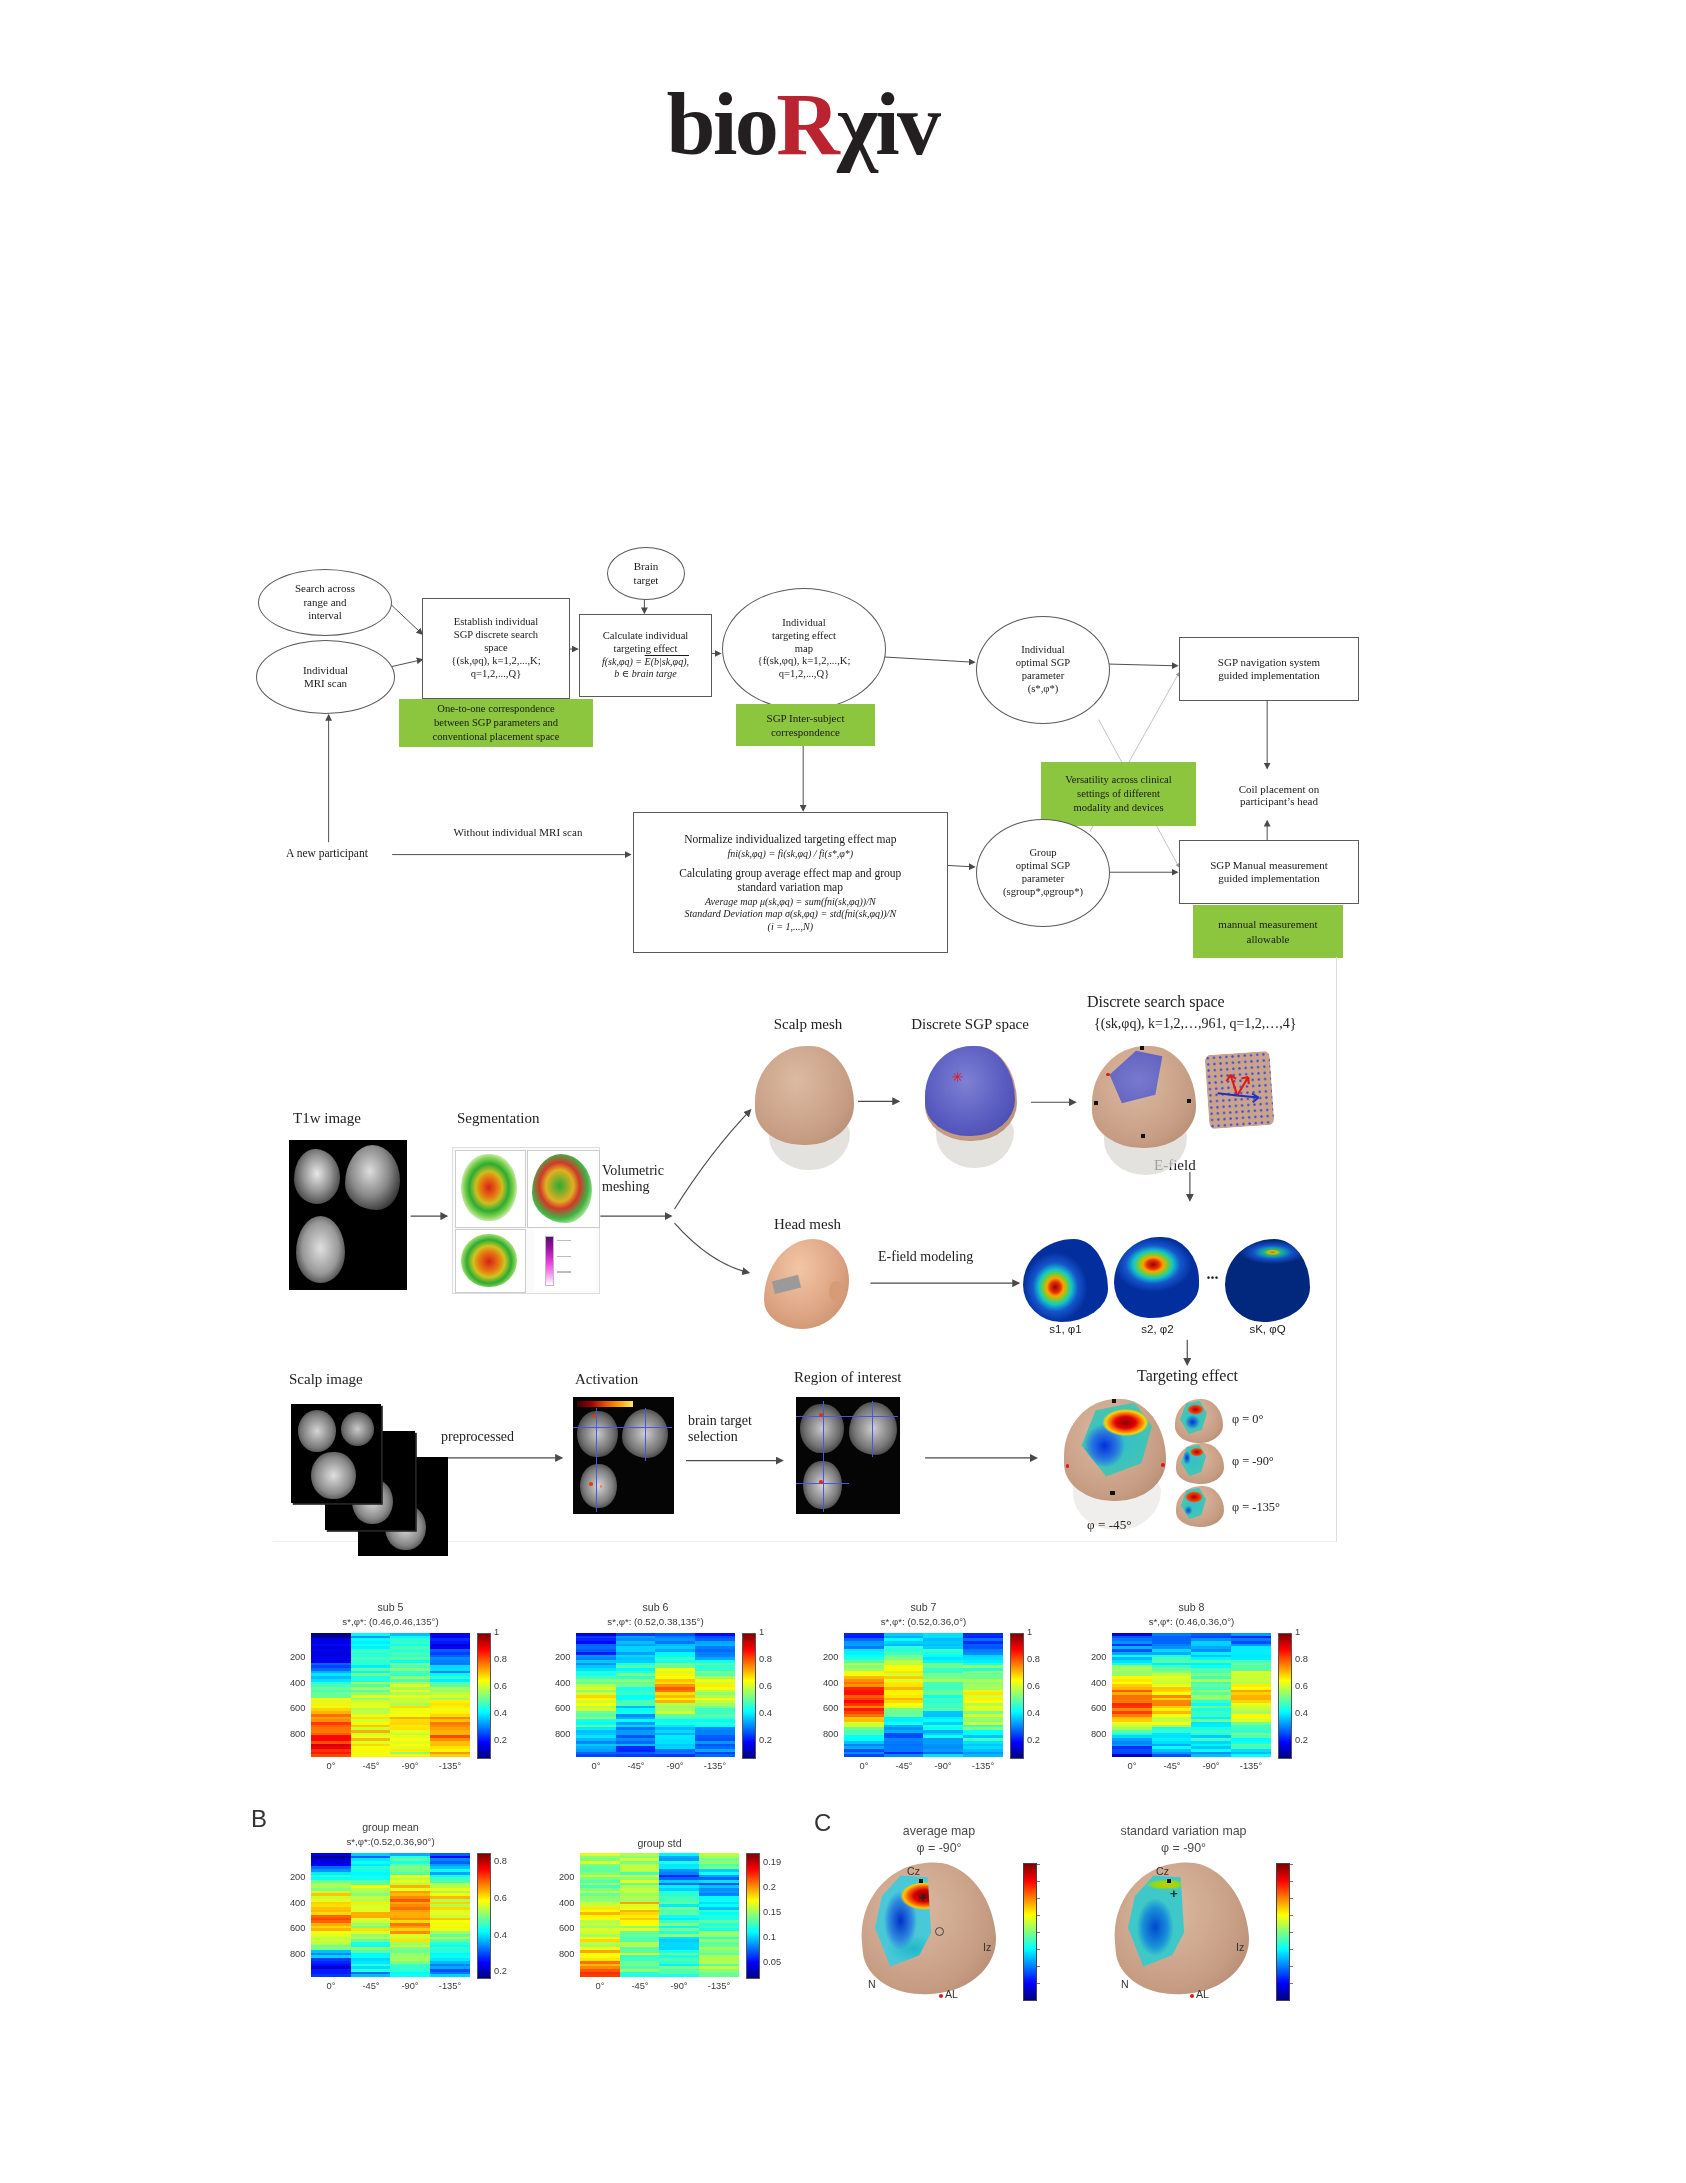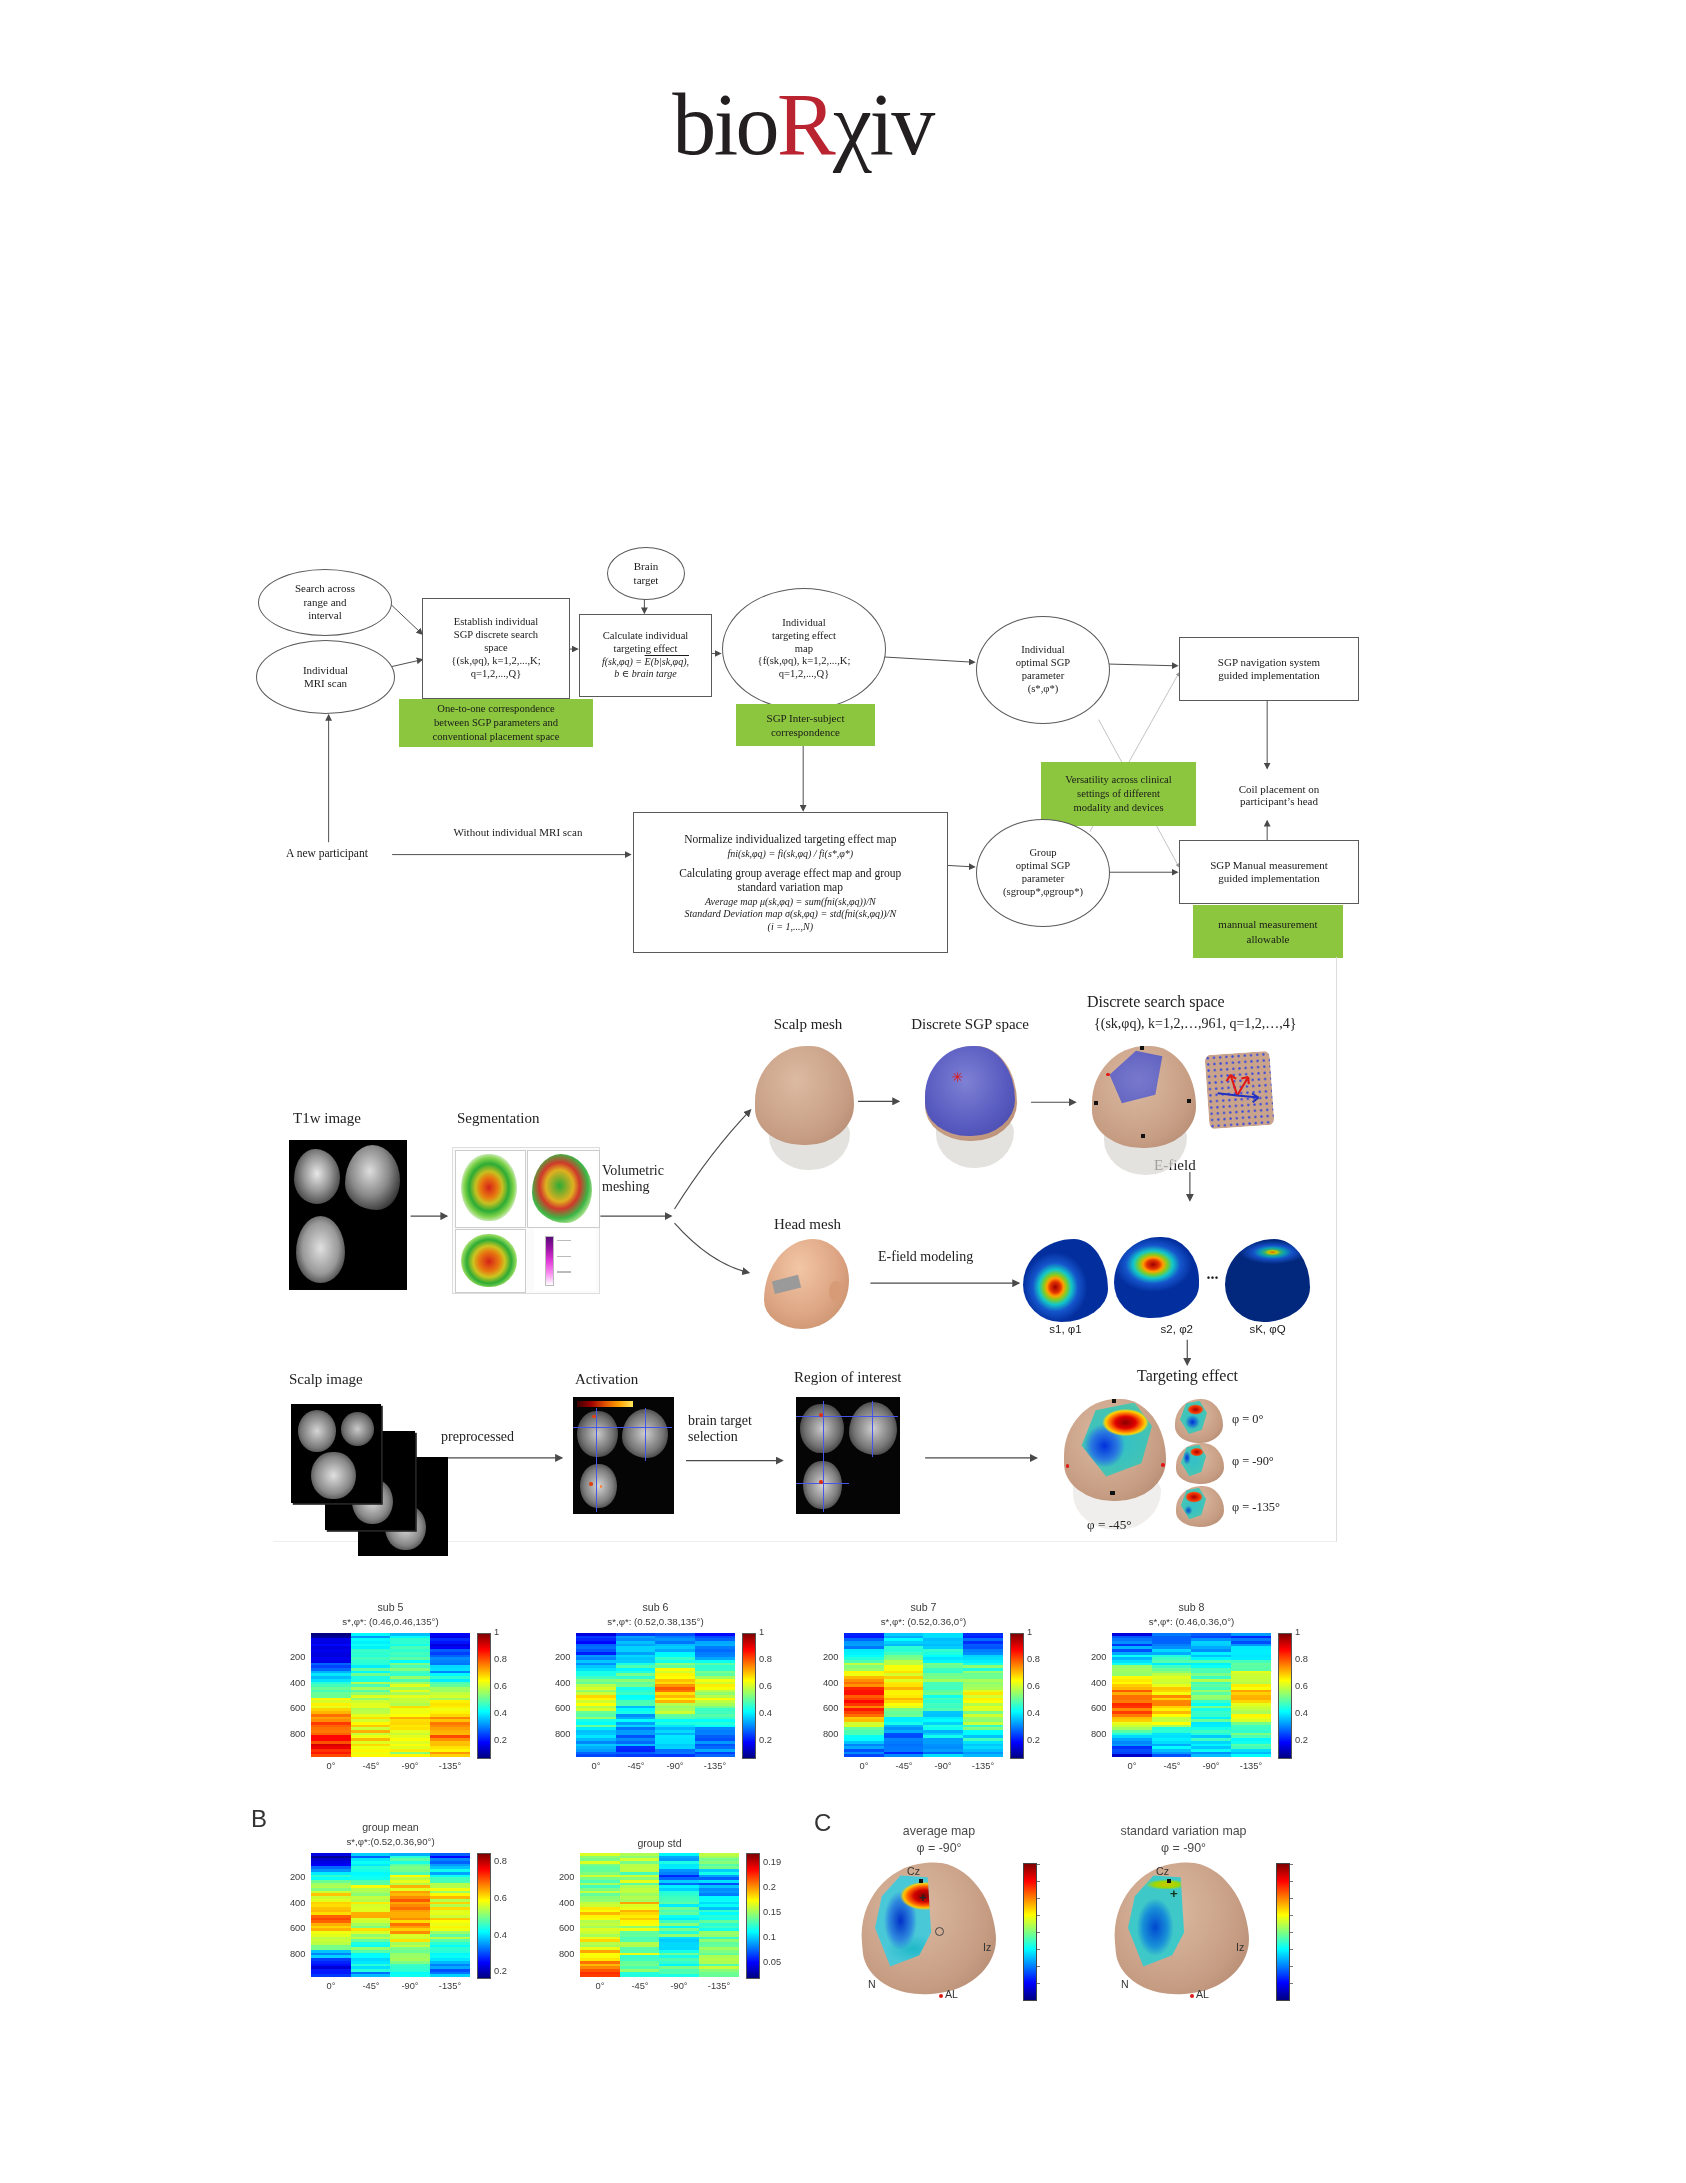--- a/index.html
+++ b/index.html
@@ -30,21 +30,21 @@
   .cbarC{position:absolute;border:0.9px solid #444}
   .cbarC:after{content:"";position:absolute;right:-3.5px;top:0;width:2.6px;height:100%;
      background:repeating-linear-gradient(to bottom,#777 0 0.9px,transparent 0.9px 17px)}
 </style>
 </head>
 <body>
 
 <div class="page">
 
   <div class="g" style="left:273px;top:74px;width:1059px;text-align:center">
-    <span style="font-size:88px;font-weight:400;letter-spacing:-2.6px;color:#231f20">
+    <span style="font-size:88px;font-weight:700;letter-spacing:-2.6px;color:#231f20">
       <span>bio</span><span style="color:#BA2430">R</span><span>χ</span><span>iv</span>
     </span>
   </div>
 
 
   <svg class="g" style="left:221px;top:521px" width="1182" height="459" viewBox="0 0 1340 520">
     <defs>
       <marker id="m1" viewBox="0 0 10 10" refX="8" refY="5" markerWidth="7" markerHeight="7" orient="auto-start-reverse">
         <path d="M0,0L10,5L0,10z" fill="#4a4a4a"></path>
         </marker>
@@ -239,21 +239,21 @@
     <div class="g" style="left:0;top:0;width:85px;height:90px;background:radial-gradient(ellipse at 42% 32%,#f2c6a6,#dda583 55%,#bd8560);border-radius:58% 42% 55% 45%/68% 46% 54% 32%"></div>
     <div class="g" style="left:8.8px;top:39px;width:26.5px;height:13.2px;background:#9a9a9a;transform:rotate(-14deg)"></div>
     <div class="g" style="left:65px;top:42px;width:14px;height:21px;background:#d79c77;border-radius:50%"></div>
   </div>
 
   <div class="g" style="left:1023px;top:1239px;width:85px;height:83px;border-radius:60% 40% 55% 45%/55% 60% 40% 45%;background:radial-gradient(closest-side at 38% 58%,#9c0000,#e43300 16%,#ffa200 26%,#85cc20 36%,#12c8c8 50%,#1555cc 70%,#032e9e 100%)"></div>
   <div class="g" style="left:1114px;top:1237px;width:85px;height:81px;border-radius:55% 45% 58% 42%/58% 55% 42% 45%;background:radial-gradient(closest-side at 46% 34%,#9c0000,#e43300 16%,#ffa200 26%,#85cc20 36%,#12c8c8 50%,#1555cc 70%,#032e9e 100%)"></div>
   <div class="g cf" style="left:1202px;top:1265px;width:21px;font-size:16px;font-weight:bold">...</div>
   <div class="g" style="left:1225px;top:1239px;width:85px;height:83px;border-radius:58% 42% 55% 45%/55% 58% 42% 45%;background:radial-gradient(closest-side at 56% 16%,#e06800,#c8c800 12%,#35b070 22%,#0a9ab8 34%,#1550c8 52%,#02287e 88%)"></div>
   <div class="g sans" style="left:1030px;top:1323px;width:71px;text-align:center;font-size:11.5px">s1, φ1</div>
-  <div class="g sans" style="left:1122px;top:1323px;width:71px;text-align:right;font-size:11.5px">s2, φ2</div>
+  <div class="g sans" style="left:1122px;top:1323px;width:71px;text-align:center;font-size:11.5px">s2, φ2</div>
   <div class="g sans" style="left:1232px;top:1323px;width:71px;text-align:center;font-size:11.5px">sK, φQ</div>
 
   <div class="flab" style="left:289px;top:1371px">Scalp image</div>
   <div class="flab" style="left:441px;top:1429px;font-size:14px">preprocessed</div>
   <div class="flab" style="left:575px;top:1371px">Activation</div>
   <div class="flab" style="left:688px;top:1413px;font-size:14px">brain target
 selection</div>
   <div class="flab" style="left:794px;top:1369px">Region of interest</div>
   <div class="flab" style="left:1117px;top:1367px;width:141px;text-align:center;font-size:16px">Targeting effect</div>
 

